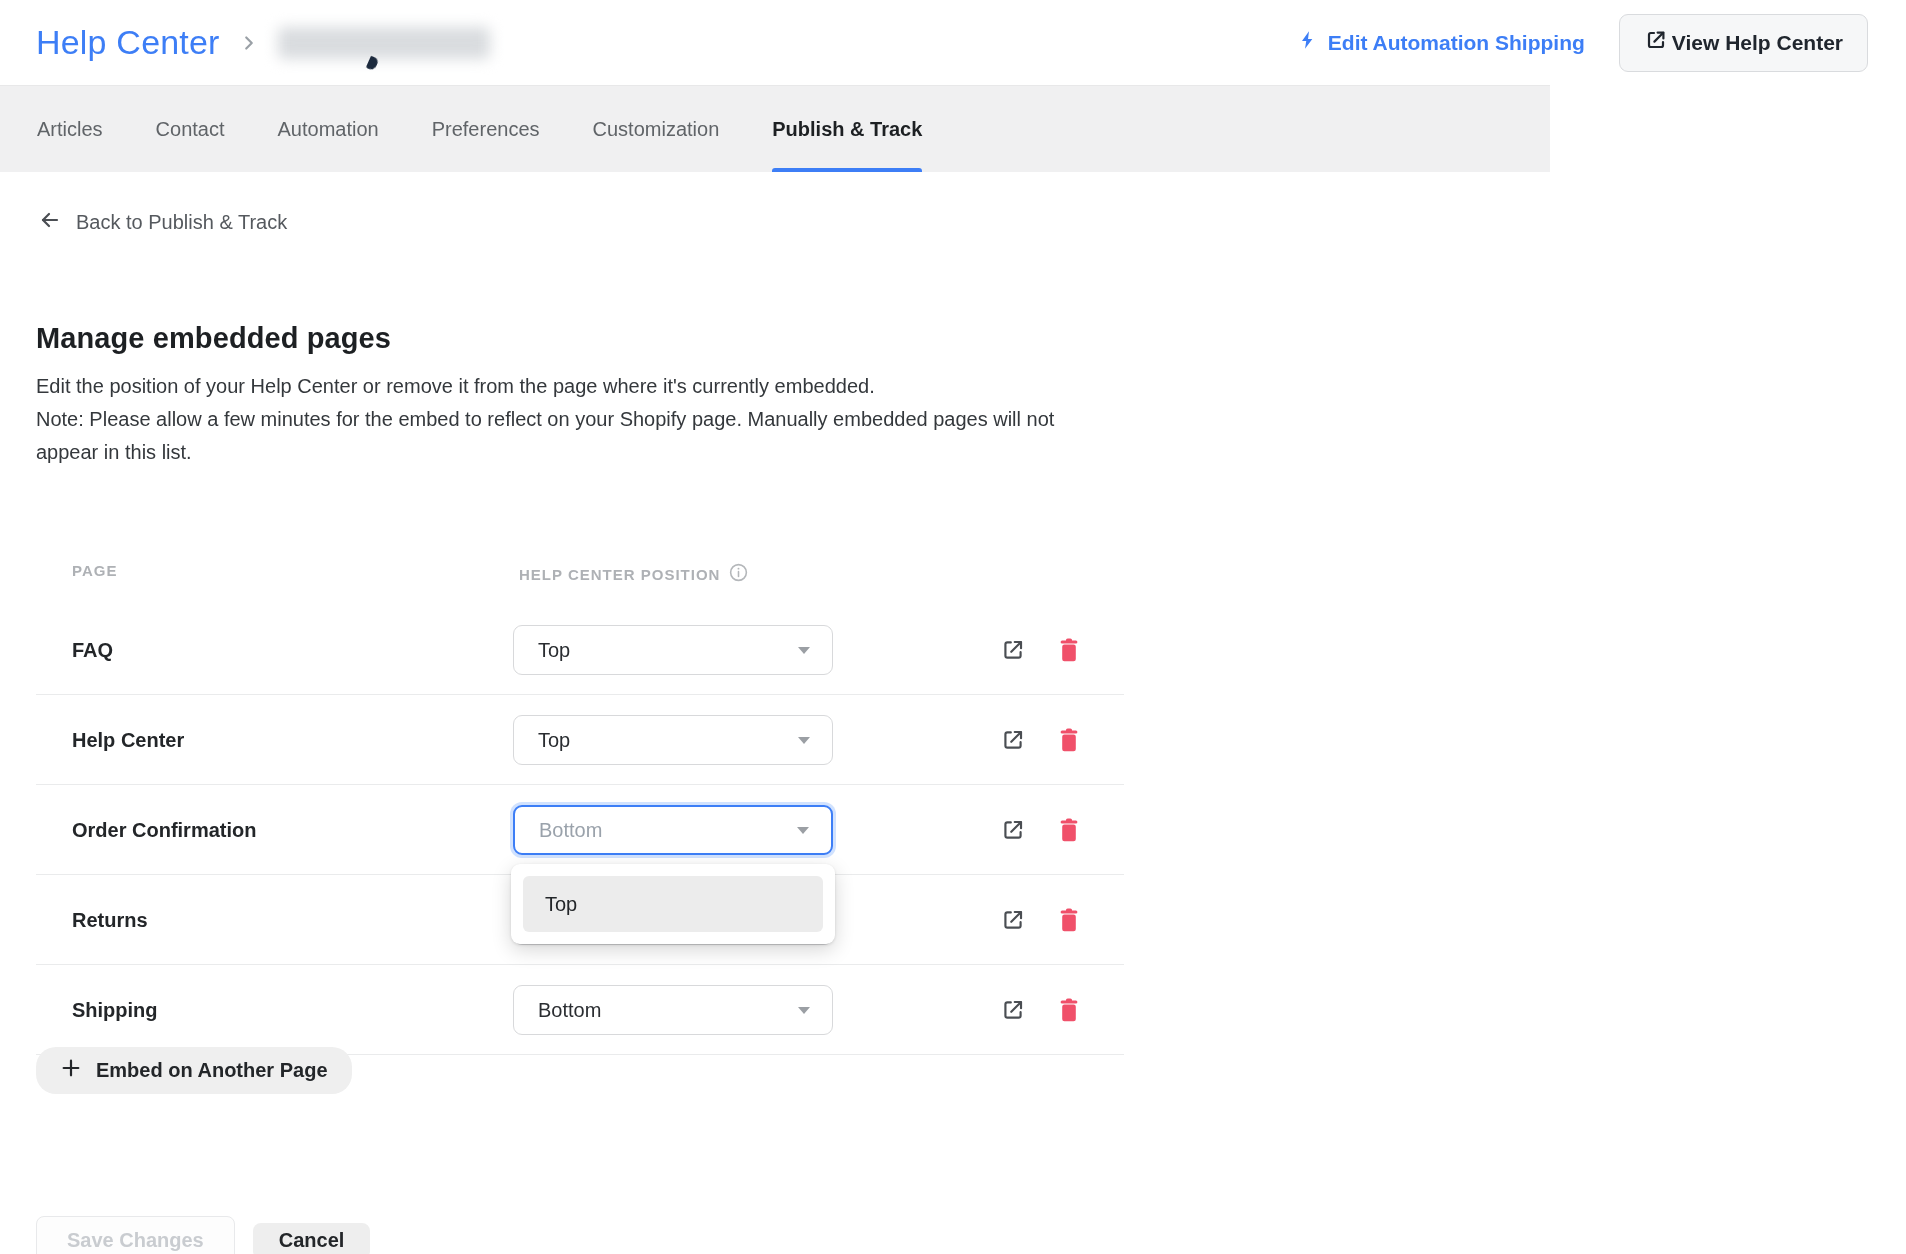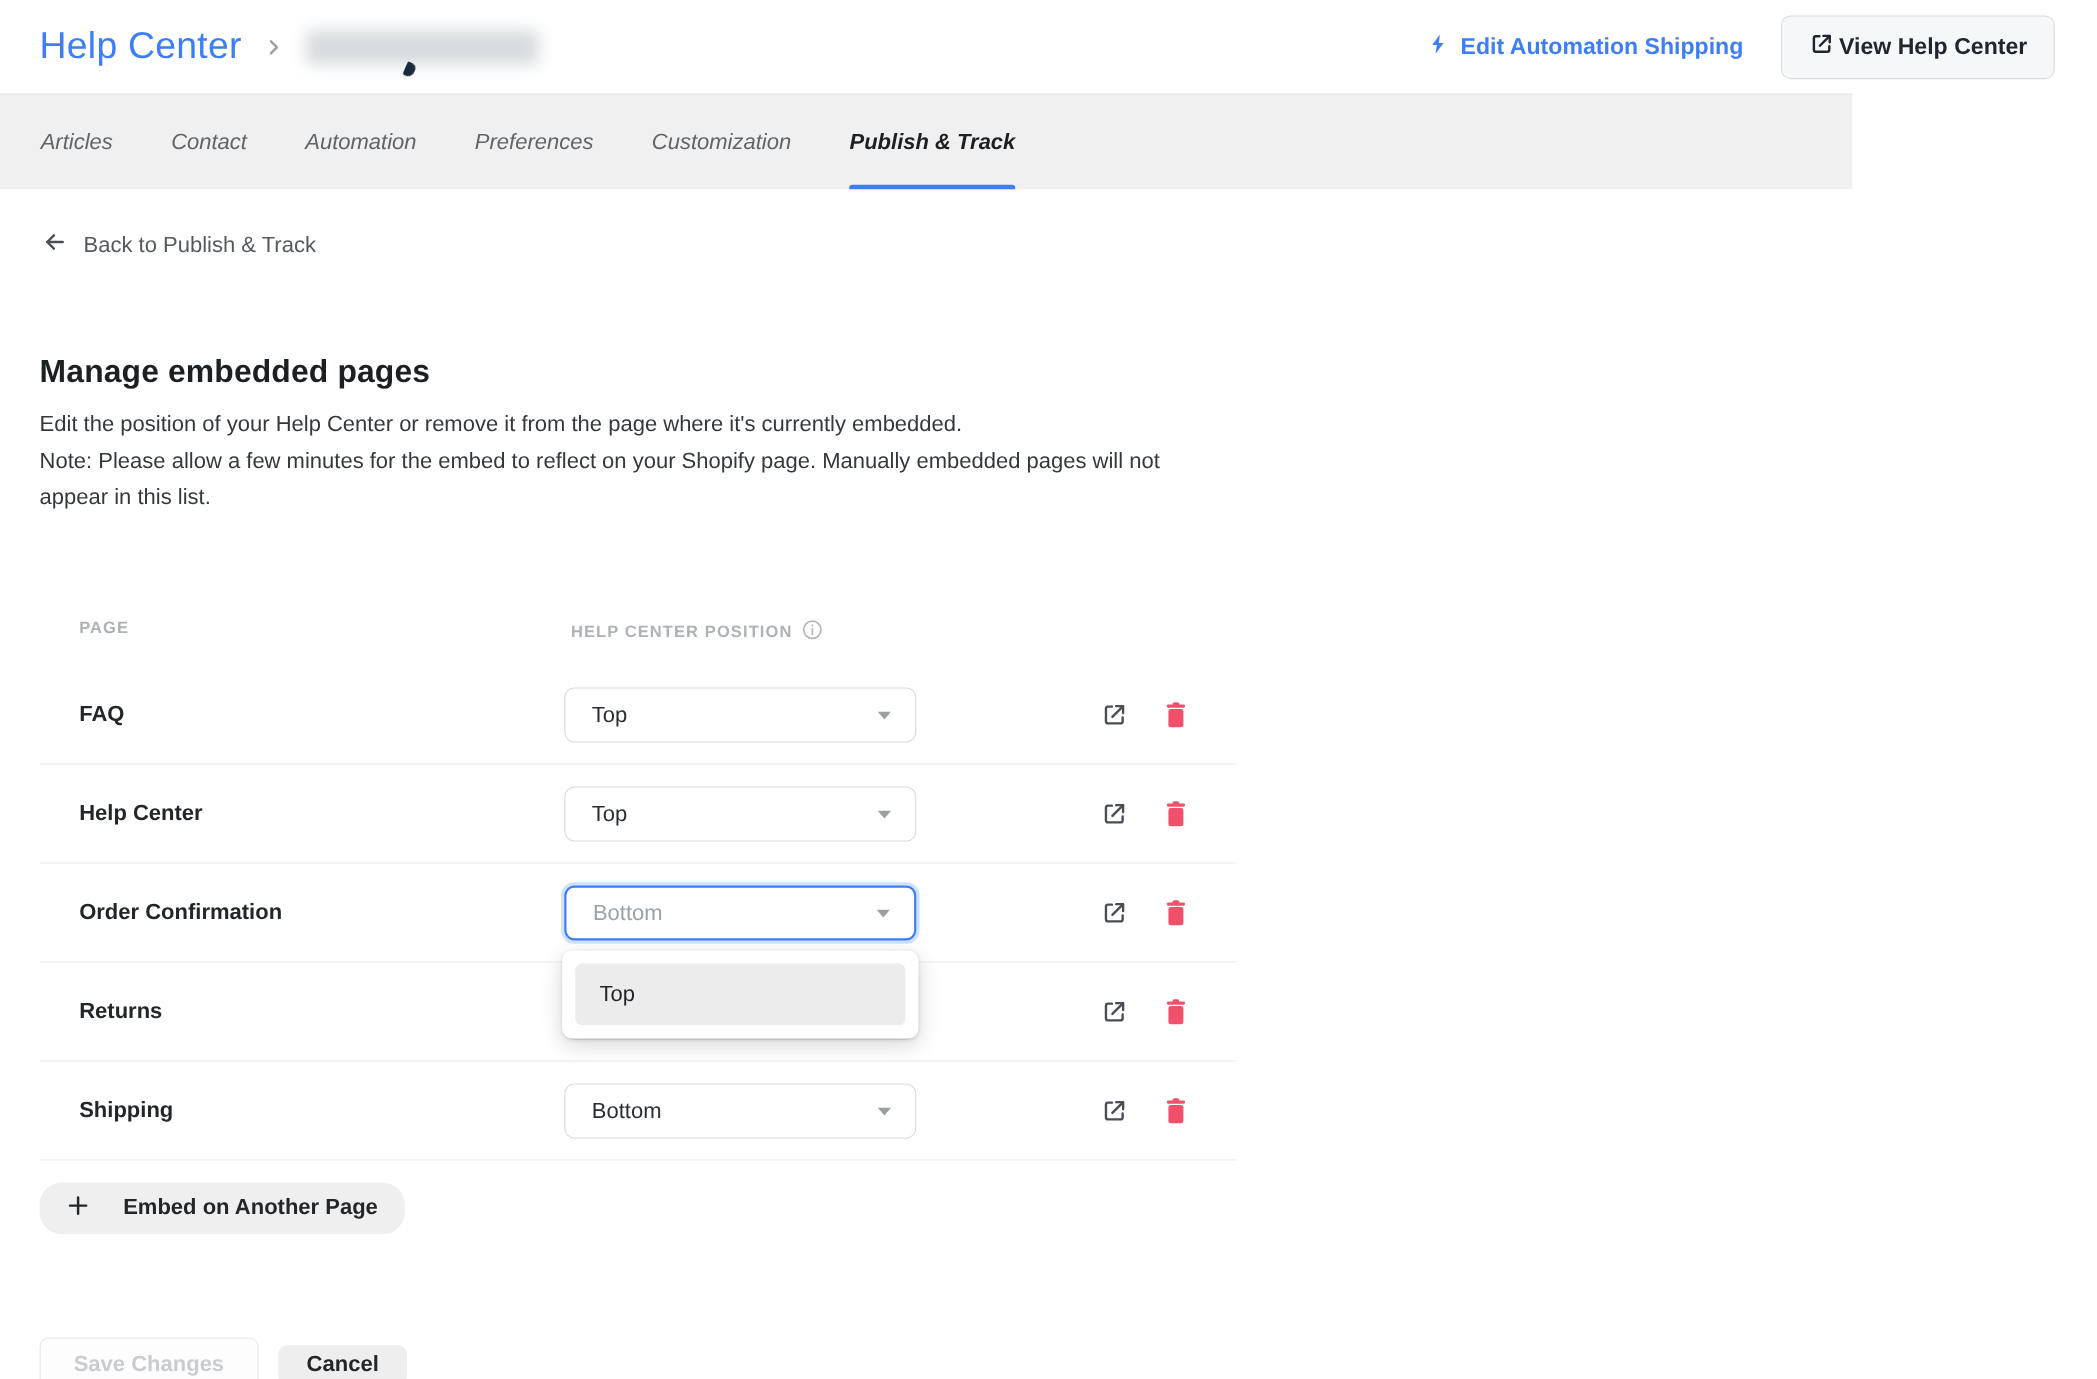--- a/index.html
+++ b/index.html
@@ -71,28 +71,27 @@
     font-weight: 700;
     color: #20262e;
     cursor: pointer;
     font-family: inherit;
   }
 
   
   .tabbar {
     position: absolute;
     top: 85px; left: 0;
-    width: 1684px; height: 87px;
+    width: 1550px; height: 87px;
     background: #f0f0f1;
     border-top: 1px solid #e8e8e9;
     display: flex;
     align-items: stretch;
     padding-left: 37px;
     gap: 53px;
-    font-style: italic;
   }
   .tab {
     display: flex;
     align-items: center;
     position: relative;
     font-size: 20px;
     color: #606468;
     cursor: pointer;
     white-space: nowrap;
   }
@@ -230,23 +229,23 @@
     padding: 0 22px;
     font-size: 20px;
     color: #232629;
     cursor: pointer;
   }
   .dd-option.highlighted { background: #ececec; }
 
   
   .embed-btn {
     position: absolute;
-    top: 1075px; left: 36px;
+    top: 1047px; left: 36px;
     height: 47px;
-    display: flex; align-items: center; gap: 30px;
+    display: flex; align-items: center; gap: 14px;
     padding: 0 24px;
     background: #efefef;
     border: none;
     border-radius: 20px;
     font-size: 20px;
     font-weight: 600;
     color: #232629;
     cursor: pointer;
     font-family: inherit;
   }

